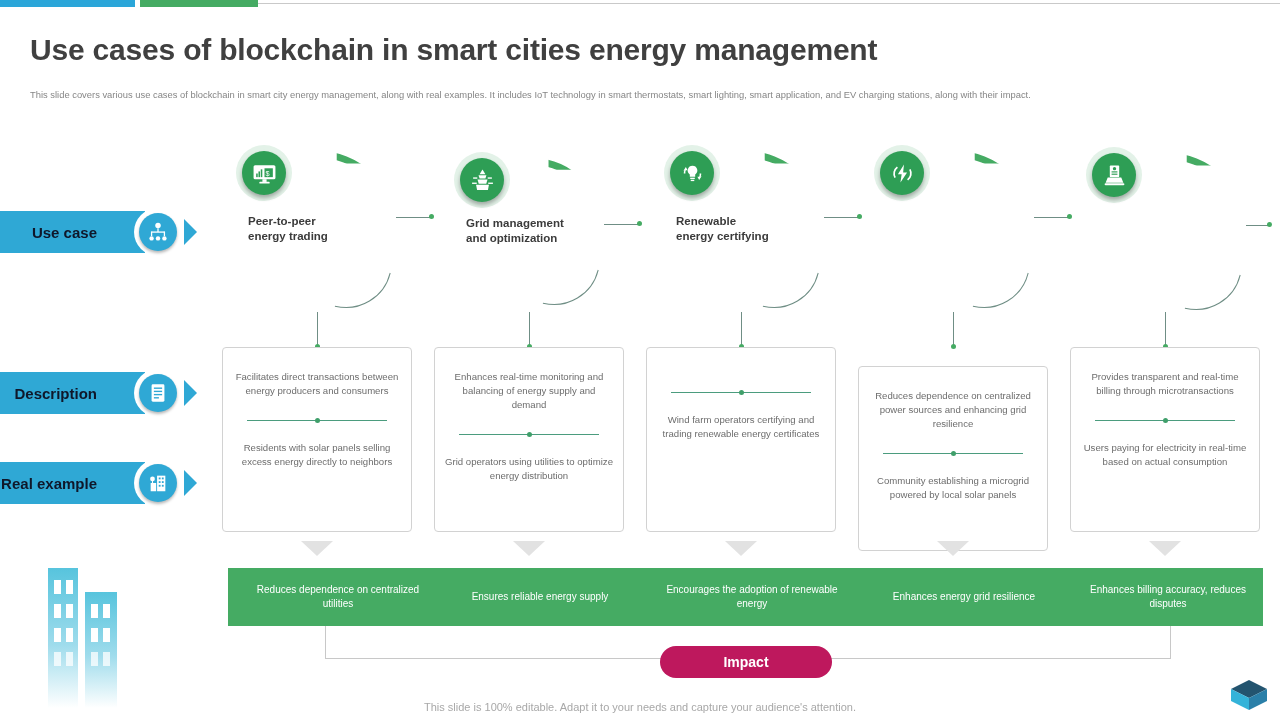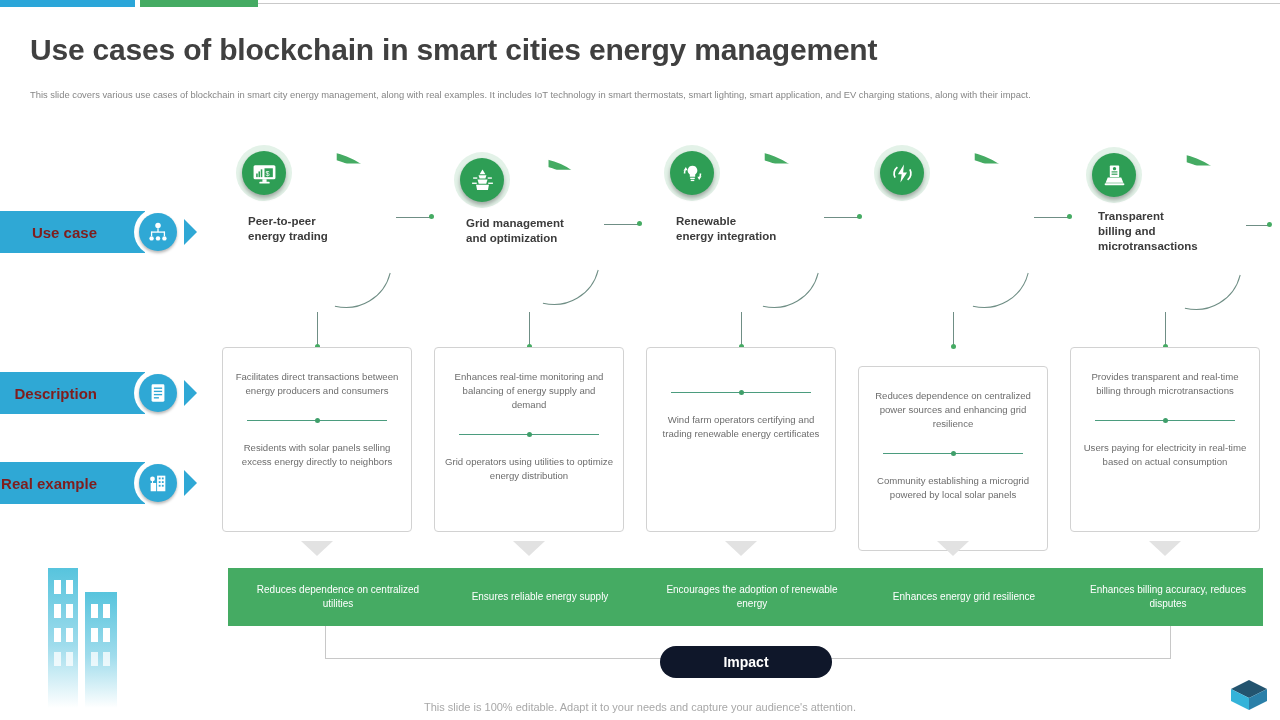--- a/index.html
+++ b/index.html
@@ -31,21 +31,21 @@
   }
 
   
   .rowlabel { position:absolute; height:42px; }
   .rowlabel .bar {
     position:absolute; left:0; top:0; height:42px; background:#2fa8d5;
     display:flex; align-items:center; justify-content:flex-end;
     padding-right:48px;
   }
   .rowlabel .bar span {
-    color:#7f1d1d; font-size:15px; font-weight:bold; white-space:nowrap;text-align:right;
+    color:#0f172a; font-size:15px; font-weight:bold; white-space:nowrap;text-align:right;
   }
   .rowlabel .tip {
     position:absolute; top:8px; width:0; height:0;
     border-top:13px solid transparent; border-bottom:13px solid transparent;
     border-left:13px solid #2fa8d5;
   }
   .rowlabel .badge {
     position:absolute; top:-3px; width:48px; height:48px; border-radius:50%;
     background:#ffffff; display:flex; align-items:center; justify-content:center;
   }
@@ -154,21 +154,21 @@
   .impact-cell {
     position:absolute; top:0; height:58px; display:flex; align-items:center; justify-content:center;
     text-align:center; color:#ffffff; font-size:10px; line-height:14px; padding:0 6px;
   }
   .impact-tail {
     position:absolute; left:325px; top:626px; width:846px; height:33px;
     border:1px solid #c8c8c8; border-top:none;
   }
   .impact-pill {
     position:absolute; left:660px; top:646px; width:172px; height:32px;
-    border-radius:16px; background:#0f172a;
+    border-radius:16px; background:#be185d;
     display:flex; align-items:center; justify-content:center;
     color:#ffffff; font-size:14px; font-weight:bold;
   }
 
   
   .buildings { position:absolute; left:30px; top:560px; width:130px; height:160px; }
   .footer-note {
     position:absolute; left:0; right:0; top:701px; text-align:center;
     font-size:11px; color:#a8a8a8;
   }
@@ -326,21 +326,21 @@
   <div class="downarrow" style="left:513px;"></div>
 </div>
 
 <div class="col">
   <div class="node" style="left:668px; top:151px;">
     <div class="ring"></div>
     <div class="ringmask"></div>
     <div class="arc"></div>
     <div class="label">
       <div>Renewable</div>
-      <div>energy integration</div>
+      <div>energy certifying</div>
     </div>
     <div class="iconbadge">
       <div class="disc">
         <svg viewBox="0 0 24 24">
             <path d="M12 4.5a4.6 4.6 0 0 0-2.6 8.4v2.1h5.2v-2.1A4.6 4.6 0 0 0 12 4.5z"></path>
             <rect x="9.8" y="16" width="4.4" height="1.3"></rect>
             <rect x="10.3" y="18" width="3.4" height="1.3"></rect>
             <path d="M3.2 9.5 L5.6 5.8 L7.3 8.9 L5.6 8.9 A5 5 0 0 0 5.2 12 L3.6 12 A7 7 0 0 1 4.2 8.9 z"></path>
             <path d="M20.8 14.5 L18.4 18.2 L16.7 15.1 L18.4 15.1 A5 5 0 0 0 18.8 12 L20.4 12 A7 7 0 0 1 19.8 15.1 z"></path>
           </svg>
@@ -389,25 +389,20 @@
     <div class="txt">Community establishing a microgrid powered by local solar panels</div>
   </div>
   <div class="downarrow" style="left:937px;"></div>
 </div>
 
 <div class="col">
   <div class="node" style="left:1090px; top:153px;">
     <div class="ring"></div>
     <div class="ringmask"></div>
     <div class="arc"></div>
-    <div class="label">
-      <div>Transparent</div>
-      <div>billing and</div>
-      <div>microtransactions</div>
-    </div>
     <div class="iconbadge">
       <div class="disc">
         <svg viewBox="0 0 24 24">
             <rect x="7.5" y="2.5" width="9" height="11" rx="0.8"></rect>
             <circle cx="12" cy="5.4" r="1.6" fill="#2e9e55"></circle>
             <rect x="9.2" y="8" width="5.6" height="1.1" fill="#2e9e55"></rect>
             <rect x="9.2" y="10.2" width="5.6" height="1.1" fill="#2e9e55"></rect>
             <path d="M5.5 14 h13 l2 5 h-17 z"></path>
             <rect x="2.5" y="19.4" width="19" height="2" rx="1"></rect>
           </svg>

